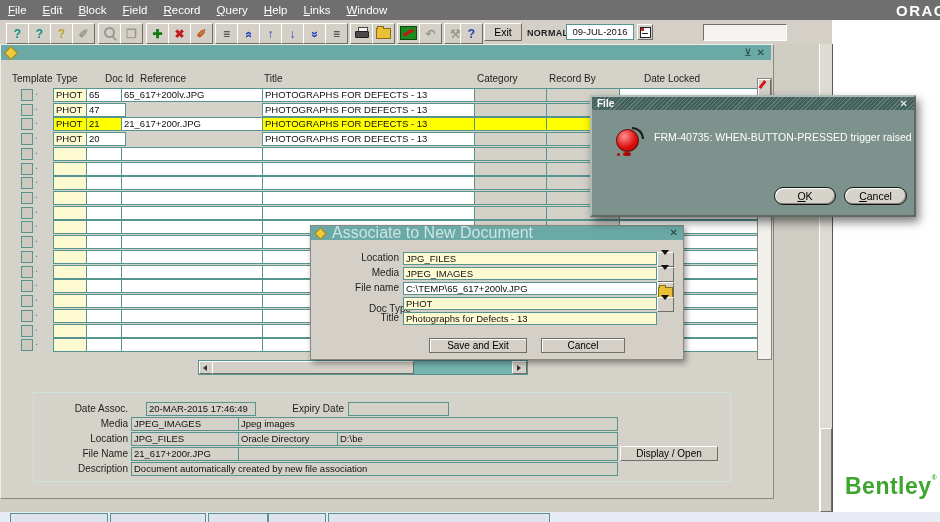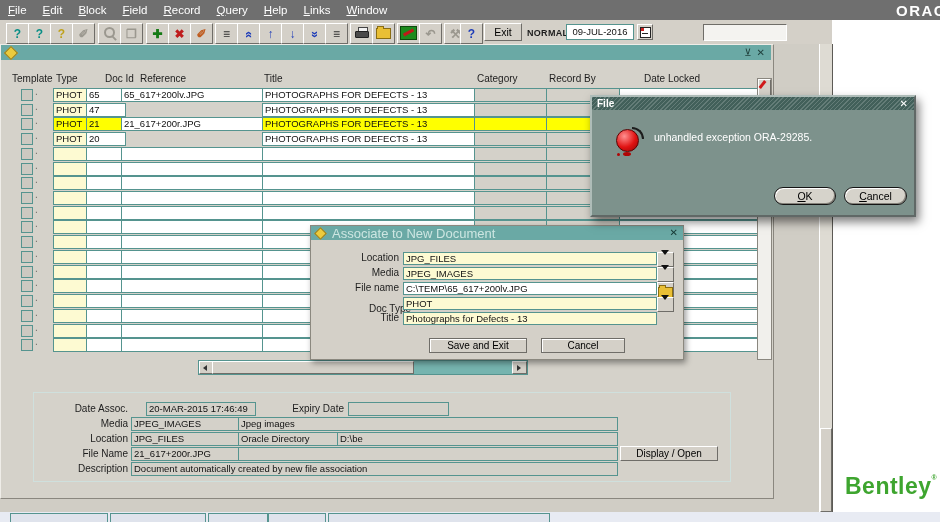--- a/index.html
+++ b/index.html
@@ -92,21 +92,21 @@
   .dp-label{position:absolute;font-size:10px;color:#1d1d1d;text-align:right;white-space:nowrap}
   .fld{position:absolute;height:12px;border:1px solid #55948f;background:#d4d1c9;font-size:9.5px;line-height:12px;
        padding:0 2px;color:#111;white-space:nowrap;overflow:hidden}
   #display-open-btn{position:absolute;left:620px;top:446px;width:98px;height:15px;background:#d4d0c8;
        border:1px solid;border-color:#fff #6f6d68 #6f6d68 #fff;font-size:10px;font-family:inherit}
 
   
   #assoc-dialog{position:absolute;left:310px;top:225px;width:372px;height:133px;background:#d4d0c8;
        border:1px solid #8b887f;box-shadow:2px 3px 6px rgba(0,0,0,.4)}
   #assoc-titlebar{position:absolute;left:0;top:0;width:100%;height:14px;background:#6aa9a5;display:flex;align-items:center}
-  #assoc-title{font-size:13px;color:#cde6e2;white-space:nowrap}
+  #assoc-title{font-size:16px;color:#cde6e2;white-space:nowrap}
   #assoc-close{position:absolute;right:5px;top:0;font-size:10px;color:#173a36;line-height:14px}
   .adlg-label{position:absolute;left:0;width:88px;text-align:right;font-size:10px;color:#1d1d1d;line-height:12px}
   .adlg-field{position:absolute;left:92px;width:248px;height:11px;border:1px solid #55948f;font-size:9.5px;
        line-height:11px;padding:0 2px;white-space:nowrap;overflow:hidden;color:#111}
   .adlg-field.cream{background:#fdfad2}.adlg-field.white{background:#fff}
   .adlg-btn{position:absolute;left:346px;width:15px;height:13px;background:#d4d0c8;border:1px solid;border-color:#fff #6f6d68 #6f6d68 #fff}
   .lov-ic{width:9px;margin:2px auto 0;display:block}
   .lov-ic .tri{width:0;height:0;border-left:4px solid transparent;border-right:4px solid transparent;border-top:5px solid #111;margin:0 auto}
   .lov-ic .bar{height:2px;background:#111;margin-top:1px}
   .adlg-action{position:absolute;top:112px;height:15px;background:#d4d0c8;border:1px solid #6f6d68;
@@ -466,17 +466,17 @@
     <span id="err-title">File</span>
     <span id="err-close">✕</span>
   </div>
   <div class="bell">
     <span class="bell-handle"></span>
       <span class="bell-ball"></span>
       <span class="bell-clapper"></span>
       <span class="bell-dot"></span>
   </div>
   <div class="err-msg">
-    <div>unhandled exception ORA-29285.</div>
+    <div>FRM-40735: WHEN-BUTTON-PRESSED trigger raised</div>
   </div>
   <button class="err-btn" id="err-ok">OK</button>
   <button class="err-btn" id="err-cancel">Cancel</button>
 </div>
 
 </body></html>

